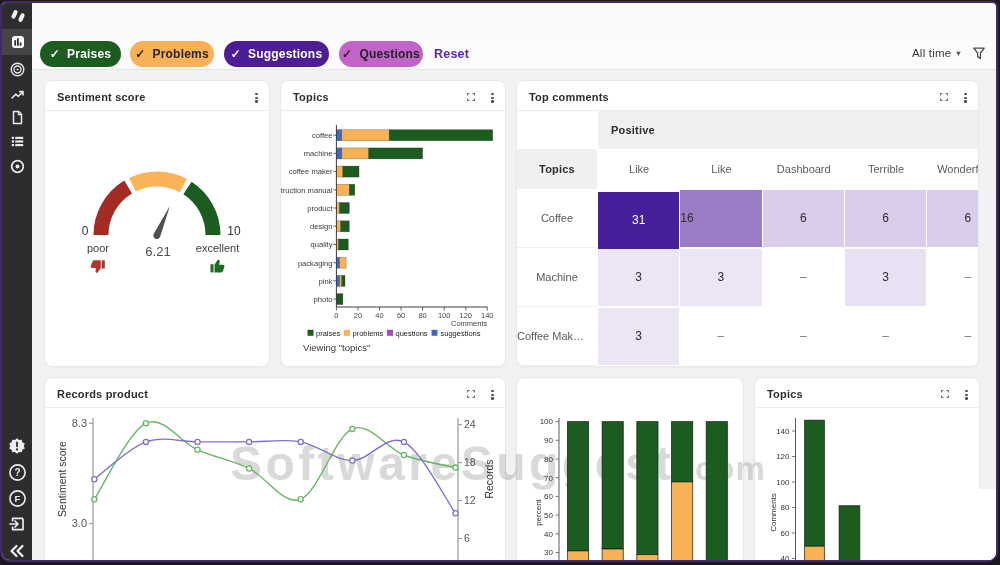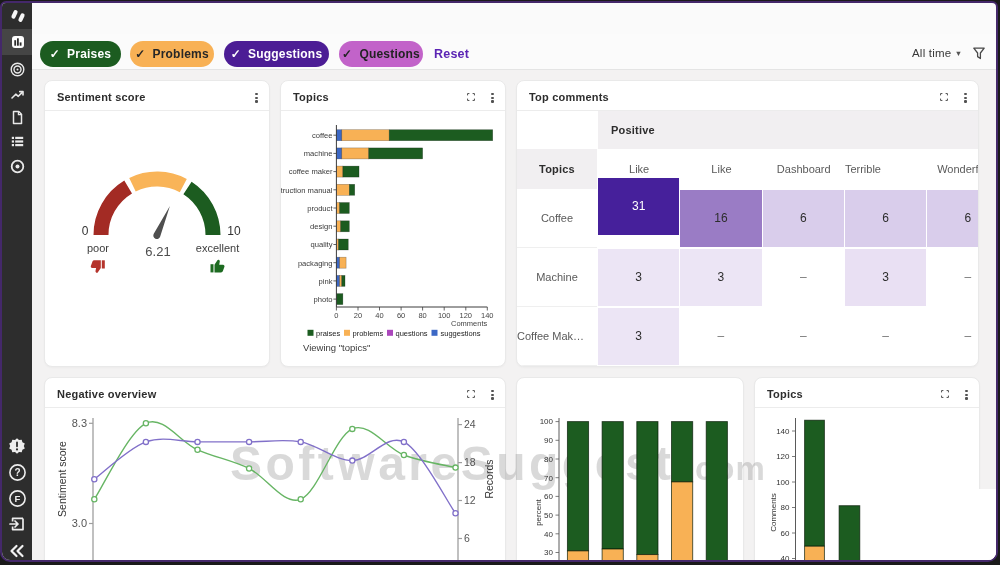--- a/index.html
+++ b/index.html
@@ -241,45 +241,45 @@
               <i></i>
             </span>
           </div>
         <div style="position:absolute;left:81px;top:30px;width:382px;height:38px;background:#f1eff1"></div>
           <div style="position:absolute;left:94px;top:43px;font-size:11px;font-weight:bold;color:#2d2d2d;letter-spacing:.2px">Positive</div>
           <div style="position:absolute;left:0;top:68px;width:80px;height:40px;background:#f1eff1"></div>
           <div style="position:absolute;left:0;top:82px;width:80px;text-align:center;font-size:11px;font-weight:bold;color:#2d2d2d;letter-spacing:.2px">Topics</div>
           <div style="position:absolute;left:81.0px;top:82px;width:82.3px;text-align:center;font-size:11px;color:#5a5a5a">Like</div>
           <div style="position:absolute;left:163.3px;top:82px;width:82.3px;text-align:center;font-size:11px;color:#5a5a5a">Like</div>
           <div style="position:absolute;left:245.6px;top:82px;width:82.3px;text-align:center;font-size:11px;color:#5a5a5a">Dashboard</div>
-          <div style="position:absolute;left:327.9px;top:82px;width:82.3px;font-size:11px;color:#5a5a5a">Terrible</div>
+          <div style="position:absolute;left:327.9px;top:82px;width:82.3px;text-align:center;font-size:11px;color:#5a5a5a">Terrible</div>
           <div style="position:absolute;left:404px;top:82px;width:82.3px;text-align:center;font-size:11px;color:#5a5a5a">Wonderful</div>
           <div style="position:absolute;left:0;top:108px;width:80px;height:59px;line-height:59px;text-align:center;font-size:11px;color:#5a5a5a;border-bottom:1px solid #efefef">Coffee</div>
-          <div style="position:absolute;left:81.0px;top:97px;width:81.3px;height:56.5px;line-height:56.5px;text-align:center;font-size:12px;color:#fff;background:#46209b;">31</div>
-          <div style="position:absolute;left:163.3px;top:109px;width:81.3px;height:56.5px;line-height:56.5px;text-align:center;font-size:12px;color:#2d2d2d;background:#9a7cc5;">16</div>
+          <div style="position:absolute;left:81.0px;top:111px;width:81.3px;height:56.5px;line-height:56.5px;text-align:center;font-size:12px;color:#fff;background:#46209b;">31</div>
+          <div style="position:absolute;left:163.3px;top:109px;width:81.3px;height:56.5px;line-height:56.5px;text-align:left;font-size:12px;color:#2d2d2d;background:#9a7cc5;">16</div>
           <div style="position:absolute;left:245.6px;top:109px;width:81.3px;height:56.5px;line-height:56.5px;text-align:center;font-size:12px;color:#2d2d2d;background:#d9cdeb;">6</div>
           <div style="position:absolute;left:327.9px;top:109px;width:81.3px;height:56.5px;line-height:56.5px;text-align:center;font-size:12px;color:#2d2d2d;background:#d9cdeb;">6</div>
           <div style="position:absolute;left:410.2px;top:109px;width:81.3px;height:56.5px;line-height:56.5px;text-align:center;font-size:12px;color:#2d2d2d;background:#d9cdeb;">6</div>
           <div style="position:absolute;left:0;top:167px;width:80px;height:59px;line-height:59px;text-align:center;font-size:11px;color:#5a5a5a;border-bottom:1px solid #efefef">Machine</div>
           <div style="position:absolute;left:81.0px;top:168px;width:81.3px;height:56.5px;line-height:56.5px;text-align:center;font-size:12px;color:#2d2d2d;background:#ece5f5;">3</div>
           <div style="position:absolute;left:163.3px;top:168px;width:81.3px;height:56.5px;line-height:56.5px;text-align:center;font-size:12px;color:#2d2d2d;background:#ece5f5;">3</div>
           <div style="position:absolute;left:245.6px;top:168px;width:81.3px;height:56.5px;line-height:56.5px;text-align:center;font-size:12px;color:#777;">–</div>
           <div style="position:absolute;left:327.9px;top:168px;width:81.3px;height:56.5px;line-height:56.5px;text-align:center;font-size:12px;color:#2d2d2d;background:#e9e0f3;">3</div>
           <div style="position:absolute;left:410.2px;top:168px;width:81.3px;height:56.5px;line-height:56.5px;text-align:center;font-size:12px;color:#777;">–</div>
           <div style="position:absolute;left:0;top:226px;width:80px;height:59px;line-height:59px;text-align:left;font-size:11px;color:#5a5a5a;border-bottom:1px solid #efefef">Coffee Mak…</div>
           <div style="position:absolute;left:81.0px;top:227px;width:81.3px;height:56.5px;line-height:56.5px;text-align:center;font-size:12px;color:#2d2d2d;background:#ece5f5;">3</div>
           <div style="position:absolute;left:163.3px;top:227px;width:81.3px;height:56.5px;line-height:56.5px;text-align:center;font-size:12px;color:#777;">–</div>
           <div style="position:absolute;left:245.6px;top:227px;width:81.3px;height:56.5px;line-height:56.5px;text-align:center;font-size:12px;color:#777;">–</div>
           <div style="position:absolute;left:327.9px;top:227px;width:81.3px;height:56.5px;line-height:56.5px;text-align:center;font-size:12px;color:#777;">–</div>
           <div style="position:absolute;left:410.2px;top:227px;width:81.3px;height:56.5px;line-height:56.5px;text-align:center;font-size:12px;color:#777;">–</div>
       </div>
 
       <div class="card" style="left:12px;top:307px;width:462px;height:287px">
         <div class="chead">
-            <span class="t">Negative overview</span>
+            <span class="t">Records product</span>
           <svg class="expand" style="right:30px" viewBox="0 0 10 10">
               <path d="M0.7,3 V0.7 H3 M7,0.7 H9.3 V3 M9.3,7 V9.3 H7 M3,9.3 H0.7 V7" fill="none" stroke="#4a4a4a" stroke-width="1.2"></path>
             </svg>
           <span class="kebab" style="right:11px">
               <i></i>
             </span>
           </div>
         <svg width="462" height="183" viewBox="0 0 462 183" style="position:absolute;left:0;top:0;z-index:3">
             <path d="M48,40 V186" stroke="#9e9e9e" stroke-width="1.3"></path>
             <path d="M44,45.3 H48" stroke="#9e9e9e" stroke-width="1.2"></path>

